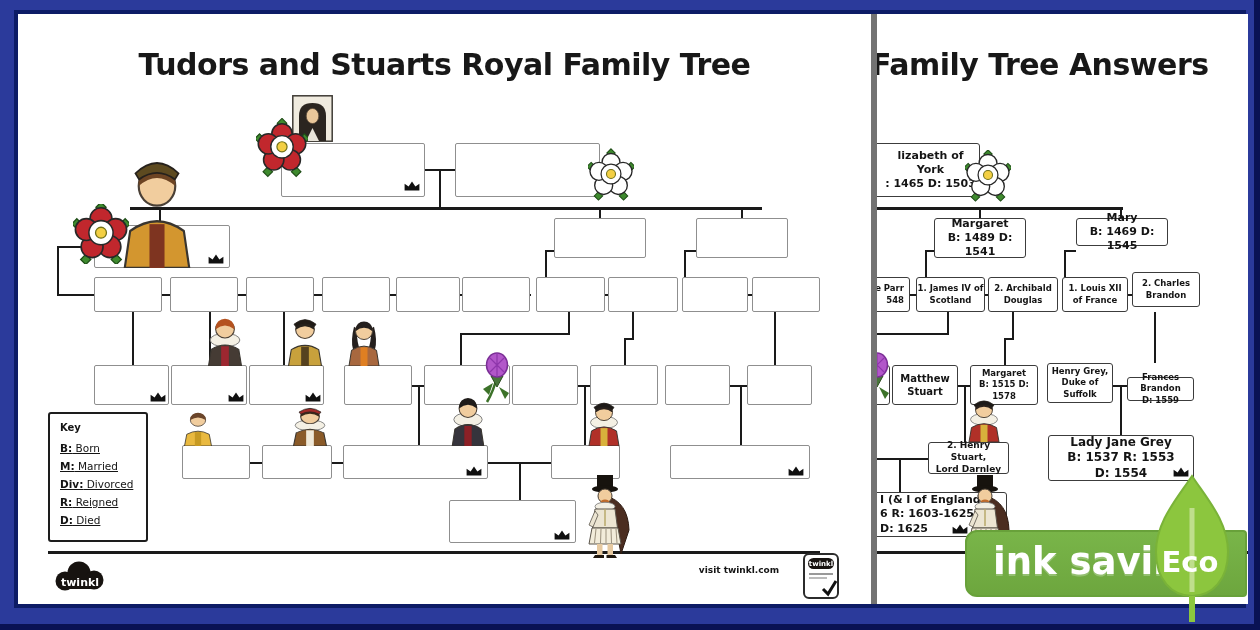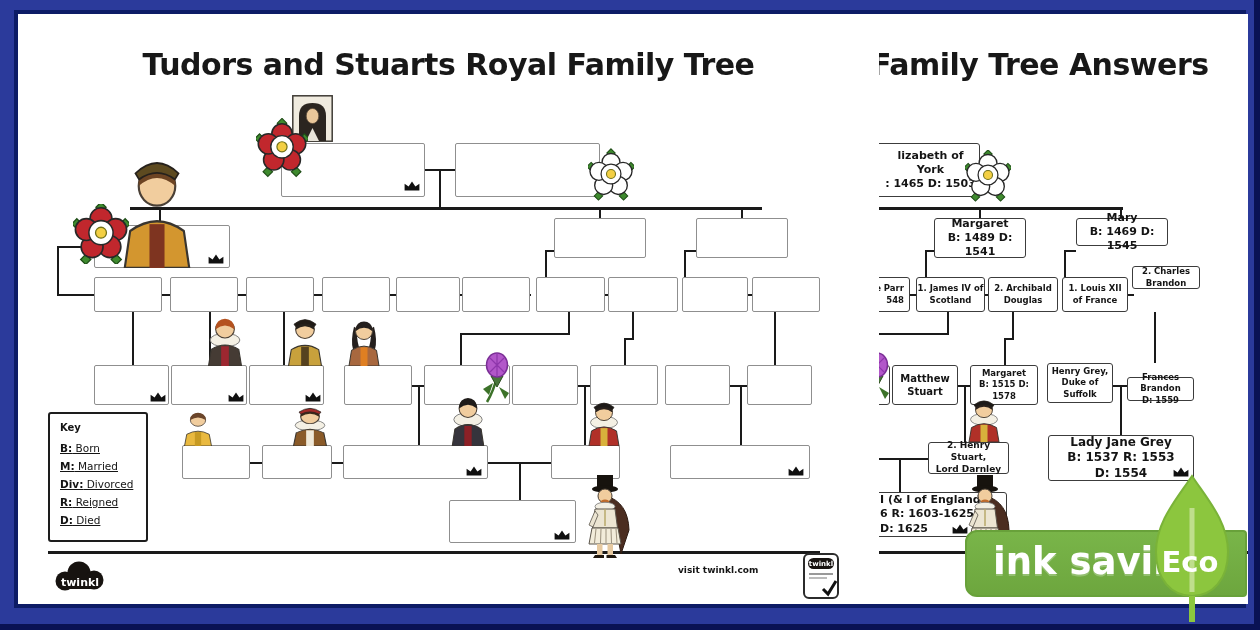--- a/index.html
+++ b/index.html
@@ -2,41 +2,41 @@
 <html><head>
 <meta charset="utf-8">
 <style>
   html,body{margin:0;padding:0}
   body{width:1260px;height:630px;position:relative;overflow:hidden;
        background:#2b3a9b;font-family:"DejaVu Sans","Liberation Sans",sans-serif;}
   .ring{position:absolute;left:14px;top:10px;width:1232px;height:598px;background:#0d1c66;}
   .edge-b{position:absolute;left:0;top:624px;width:1260px;height:6px;background:#0a1254;}
   .edge-r{position:absolute;left:1254px;top:0;width:6px;height:630px;background:#0a1254;}
   .page{position:absolute;top:14px;height:590px;background:#fff;}
-  .page-left{left:18px;width:853px;z-index:2;padding-left:8px;}
+  .page-left{left:18px;width:853px;z-index:2;}
   .page-right{left:871px;width:371px;z-index:1;border-left:6px solid #737373;overflow:hidden;}
   .ptitle{position:absolute;top:33px;left:0;width:100%;text-align:center;
           font-size:30px;font-weight:bold;color:#181818;letter-spacing:-0.5px;}
   .page-right .ptitle{left:-6px;width:auto;white-space:nowrap;text-align:left;}
   .ln{position:absolute;background:#1a1a1a;z-index:1;}
   .bx{position:absolute;background:#fff;border:1px solid #8f8f8f;border-radius:2px;box-sizing:border-box;z-index:2;}
   .abx{position:absolute;background:#fff;border:1.5px solid #3c3c3c;border-radius:3px;box-sizing:border-box;z-index:2;
        display:flex;flex-direction:column;align-items:center;justify-content:center;
        text-align:center;font-weight:bold;font-size:8.5px;line-height:1.3;color:#141414;}
   s.dec{position:absolute;display:block;z-index:3;}
   s.dec svg{display:block;width:100%;height:100%;}
   s.crown{position:absolute;display:block;width:16px;height:10px;z-index:4;}
   s.crown svg{display:block;width:100%;height:100%;}
   .keybox{position:absolute;left:30px;top:398px;width:100px;height:130px;background:#fff;
           border:2px solid #1d1d1d;border-radius:3px;box-sizing:border-box;padding:8px 0 0 10px;z-index:2;}
   .ktitle{font-size:10px;font-weight:bold;color:#141414;margin-bottom:6px;}
   .kentry{font-size:10.5px;color:#141414;line-height:1.72;text-decoration:underline;}
   .kentry b{font-weight:bold;}
   .visit{position:absolute;left:660px;top:551px;width:122px;font-size:9px;font-weight:bold;
-         color:#141414;text-align:left;z-index:2;}
+         color:#141414;text-align:center;z-index:2;}
   .eco-banner{position:absolute;left:965px;top:530px;width:282px;height:67px;z-index:50;
               background:linear-gradient(#79b549,#6da63e);border:2px solid #68a13a;box-sizing:border-box;
               border-radius:12px 4px 4px 12px;}
   .eco-label{position:absolute;left:26px;top:8px;font-size:37px;font-weight:bold;color:#ffffff;
              text-shadow:0 2px 0 rgba(255,255,255,0.25);}
   .eco-leaf{position:absolute;left:1148px;top:474px;width:88px;height:150px;z-index:51;}
   .eco-leaf svg{display:block;width:100%;height:100%;}
   .eco-text{position:absolute;left:1157px;top:545px;width:66px;text-align:center;z-index:52;
             font-size:29px;font-weight:bold;color:#fff;}
   .cloud{position:absolute;left:34px;top:546px;width:56px;height:34px;z-index:2;}
@@ -400,21 +400,21 @@
     <span>Scotland</span>
   </div>
   <div class="abx" style="left:111px;top:263px;width:70px;height:35px">
     <span>2. Archibald</span>
     <span>Douglas</span>
   </div>
   <div class="abx" style="left:185px;top:263px;width:66px;height:35px">
     <span>1. Louis XII</span>
     <span>of France</span>
   </div>
-  <div class="abx" style="left:255px;top:252px;width:68px;height:23px">
+  <div class="abx" style="left:255px;top:258px;width:68px;height:35px">
     <span>2. Charles</span>
     <span>Brandon</span>
   </div>
   <div class="abx" style="left:-73px;top:351px;width:86px;height:40px"></div>
   <div class="abx" style="left:15px;top:351px;width:66px;height:40px;font-size:10px">
     <span>Matthew Stuart</span>
   </div>
   <div class="abx" style="left:93px;top:351px;width:68px;height:40px">
     <span>Margaret</span>
     <span>B: 1515 D: 1578</span>

